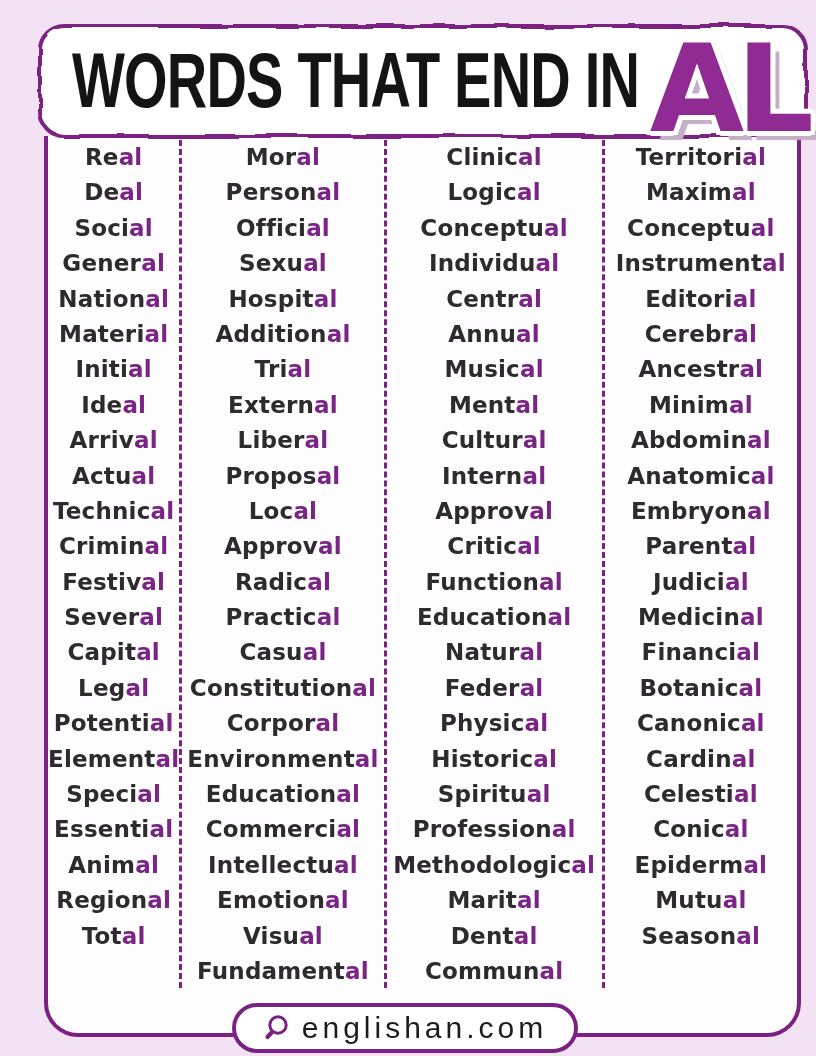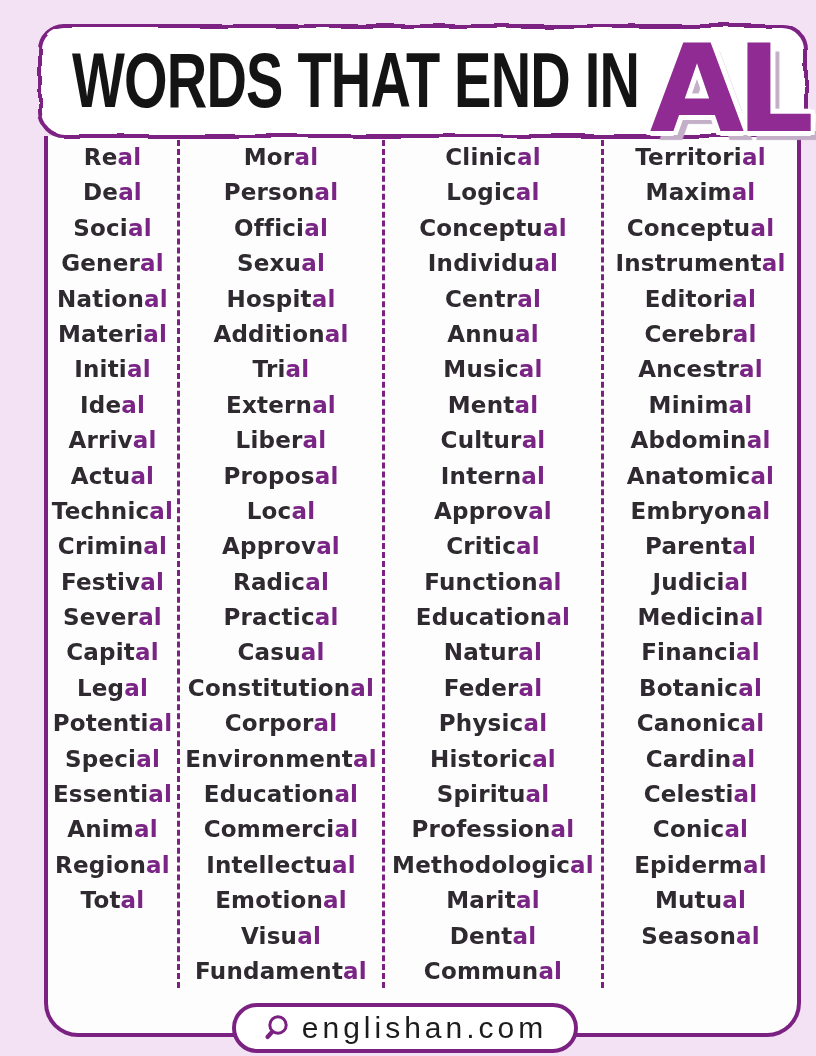--- a/index.html
+++ b/index.html
@@ -140,20 +140,21 @@
         <div class="word"><span class="base">Ide</span><span class="suffix">al</span></div>
         <div class="word"><span class="base">Arriv</span><span class="suffix">al</span></div>
         <div class="word"><span class="base">Actu</span><span class="suffix">al</span></div>
         <div class="word"><span class="base">Technic</span><span class="suffix">al</span></div>
         <div class="word"><span class="base">Crimin</span><span class="suffix">al</span></div>
         <div class="word"><span class="base">Festiv</span><span class="suffix">al</span></div>
         <div class="word"><span class="base">Sever</span><span class="suffix">al</span></div>
         <div class="word"><span class="base">Capit</span><span class="suffix">al</span></div>
         <div class="word"><span class="base">Leg</span><span class="suffix">al</span></div>
         <div class="word"><span class="base">Potenti</span><span class="suffix">al</span></div>
+        <div class="word"><span class="base">Element</span><span class="suffix">al</span></div>
         <div class="word"><span class="base">Speci</span><span class="suffix">al</span></div>
         <div class="word"><span class="base">Essenti</span><span class="suffix">al</span></div>
         <div class="word"><span class="base">Anim</span><span class="suffix">al</span></div>
         <div class="word"><span class="base">Region</span><span class="suffix">al</span></div>
         <div class="word"><span class="base">Tot</span><span class="suffix">al</span></div>
       </div>
       <div class="column">
         <div class="word"><span class="base">Mor</span><span class="suffix">al</span></div>
         <div class="word"><span class="base">Person</span><span class="suffix">al</span></div>
         <div class="word"><span class="base">Offici</span><span class="suffix">al</span></div>

